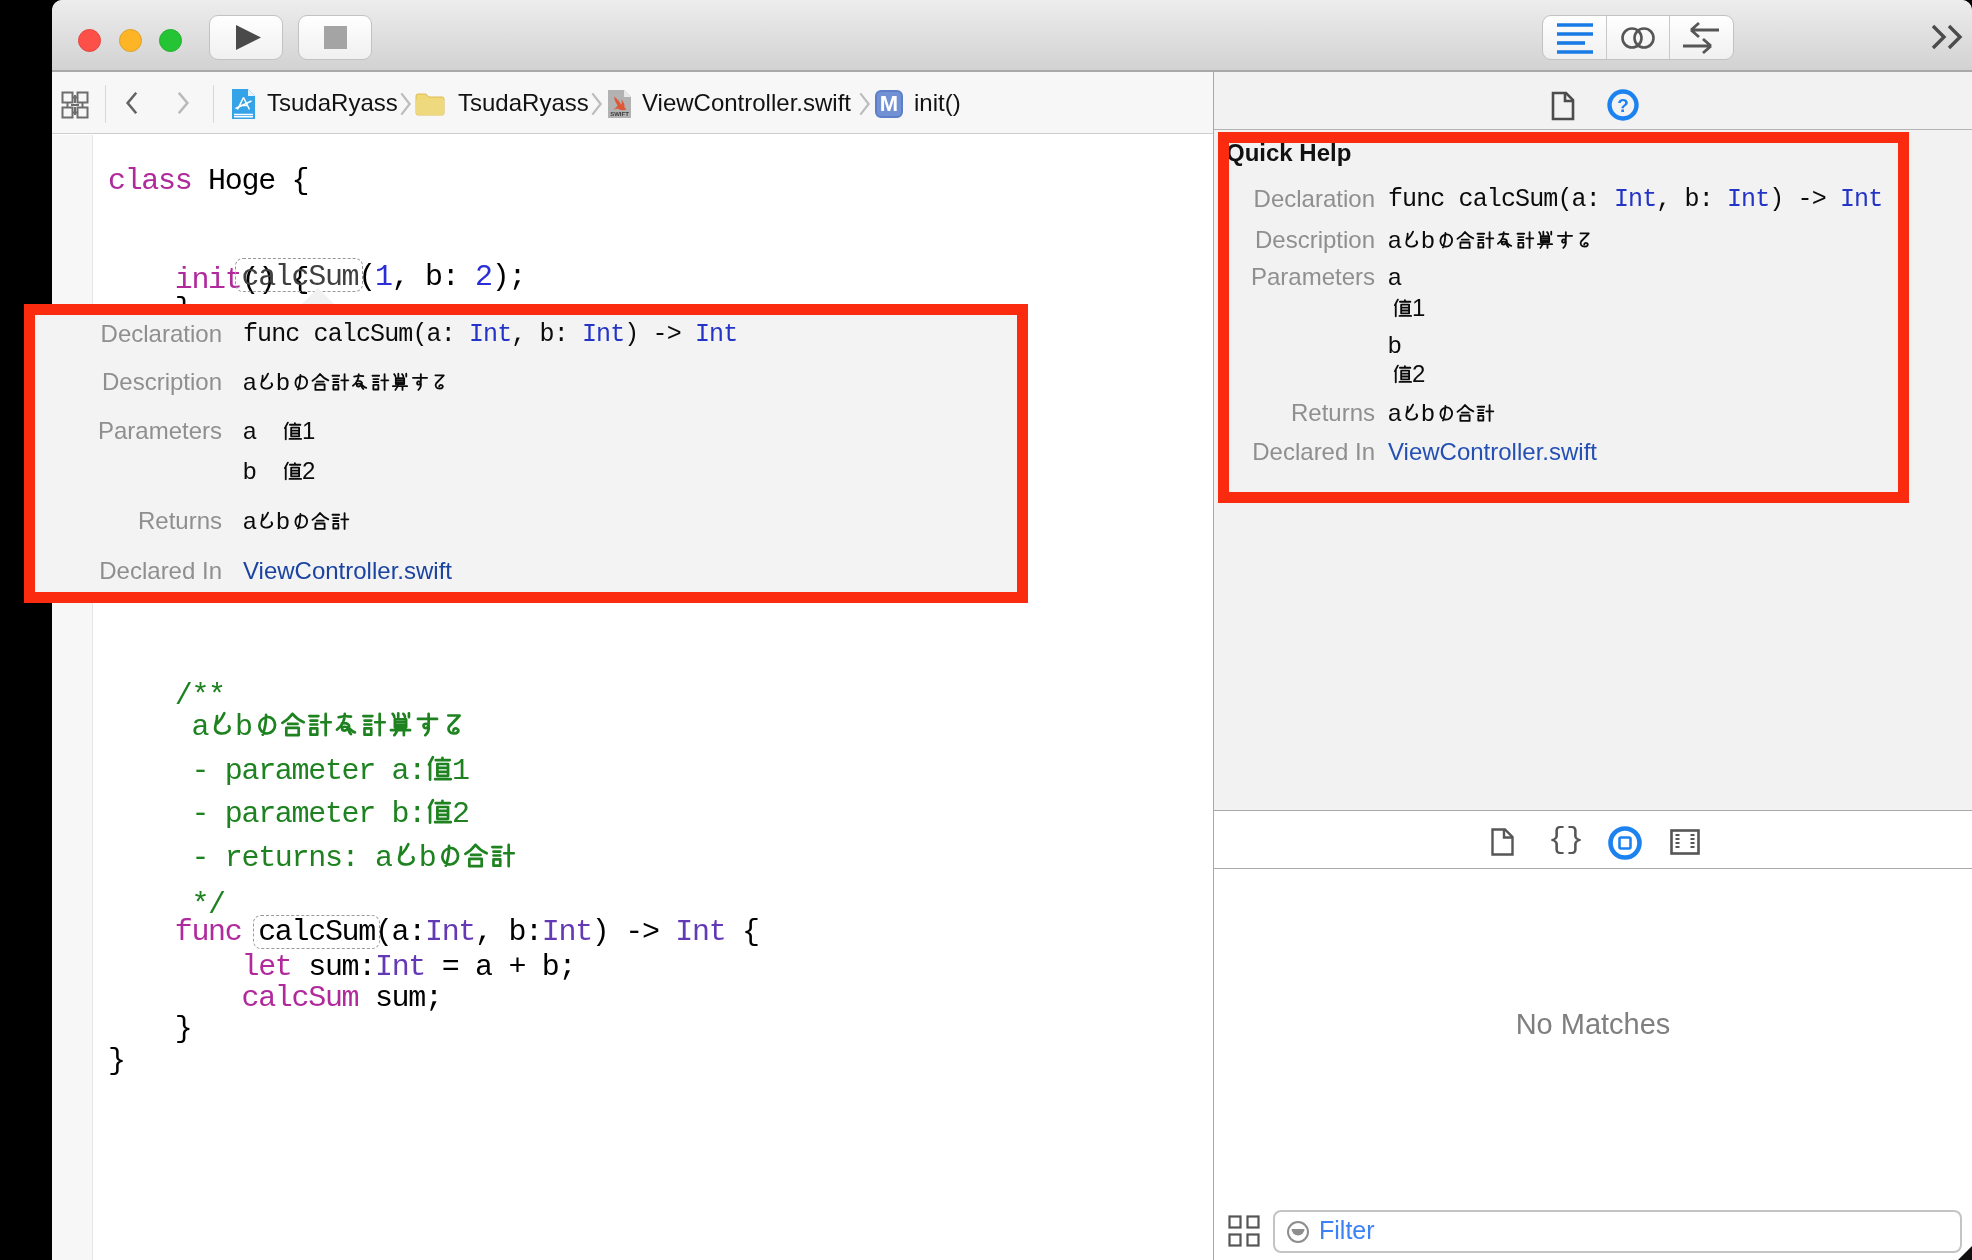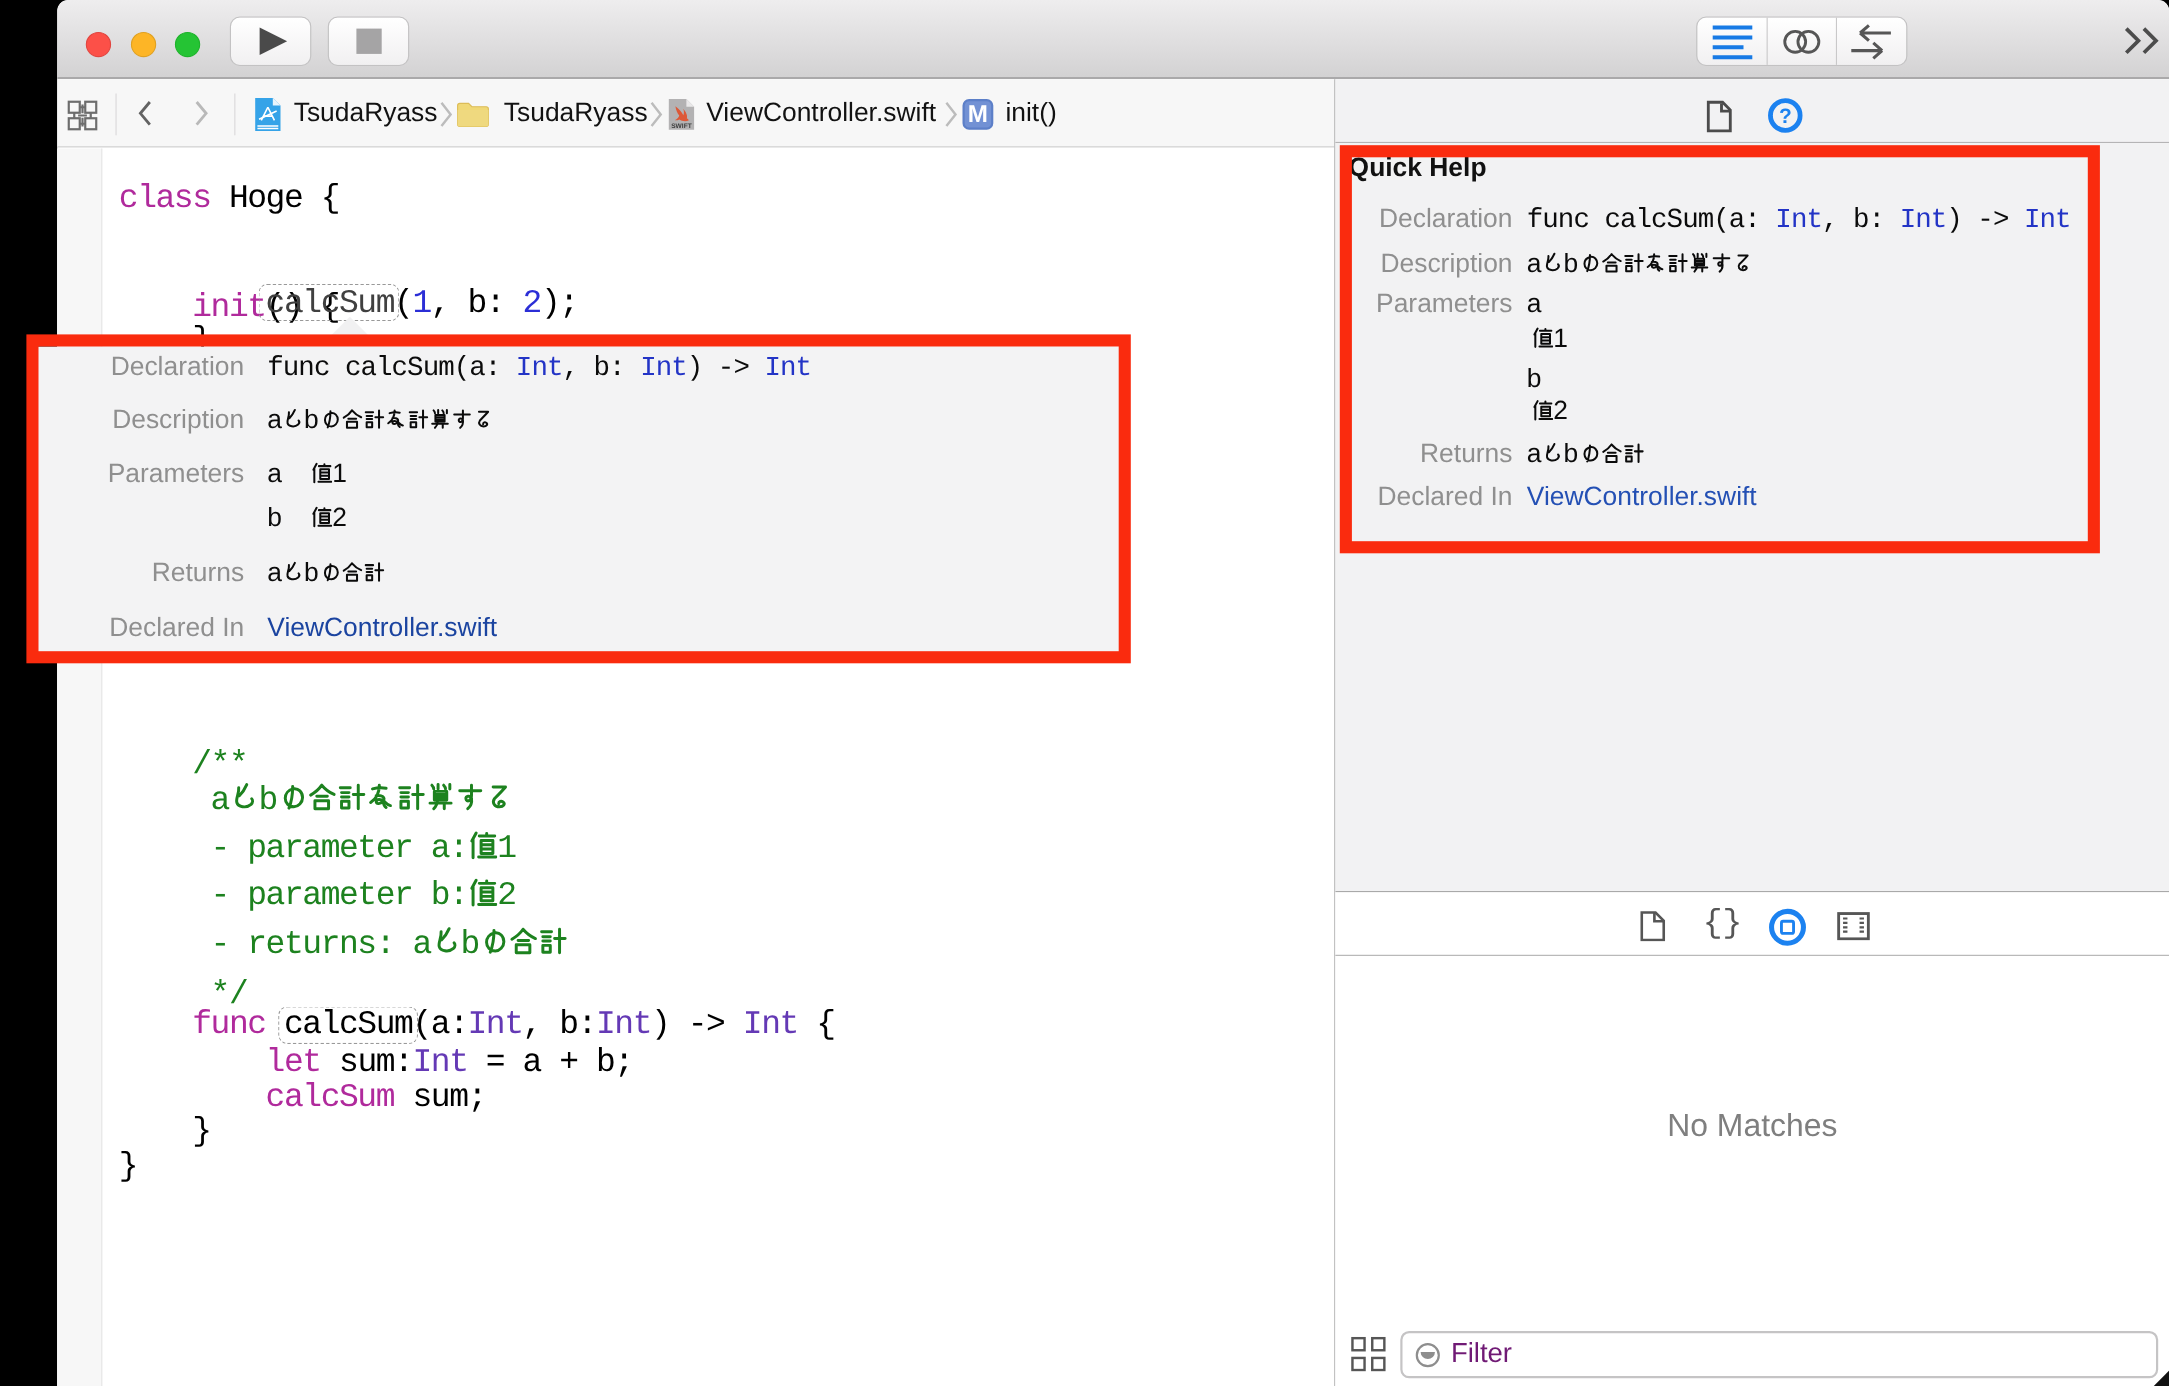--- a/index.html
+++ b/index.html
@@ -345,21 +345,21 @@
           <rect x="19.5" y="1.5" width="11" height="11"></rect>
       <rect x="1.5" y="19.5" width="11" height="11"></rect>
           <rect x="19.5" y="19.5" width="11" height="11"></rect>
         </g>
       </svg>
     <div id="filterfield">
       <svg class="abs" style="left:11px;top:8px;" width="24" height="24" viewBox="0 0 24 24">
         <circle cx="12" cy="12" r="10" fill="none" stroke="#8e8e8e" stroke-width="2"></circle>
         <path d="M5.5 9 H18.5 A 6.5 6.5 0 0 1 5.5 9 Z" fill="#8e8e8e"></path>
         </svg>
-      <div class="abs" style="left:44px;top:4px;font-size:25px;color:#701a75;">Filter</div>
+      <div class="abs" style="left:44px;top:4px;font-size:25px;color:#3b82f6;">Filter</div>
     </div>
   </div>
 </div>
 
   <div id="poparrow"></div>
   <div id="pop">
     <div class="lab" style="left:0;top:4px;width:188px;">Declaration</div>
     <div class="val mono22" style="left:209px;top:5px;">func calcSum(a: <span class="pint">Int</span>, b: <span class="pint">Int</span>) -&gt; <span class="pint">Int</span></div>
     <div class="lab" style="left:0;top:52px;width:188px;">Description</div>
     <div class="val" style="left:209px;top:52px;">a<svg class="cj20" viewBox="0 0 24 24">

